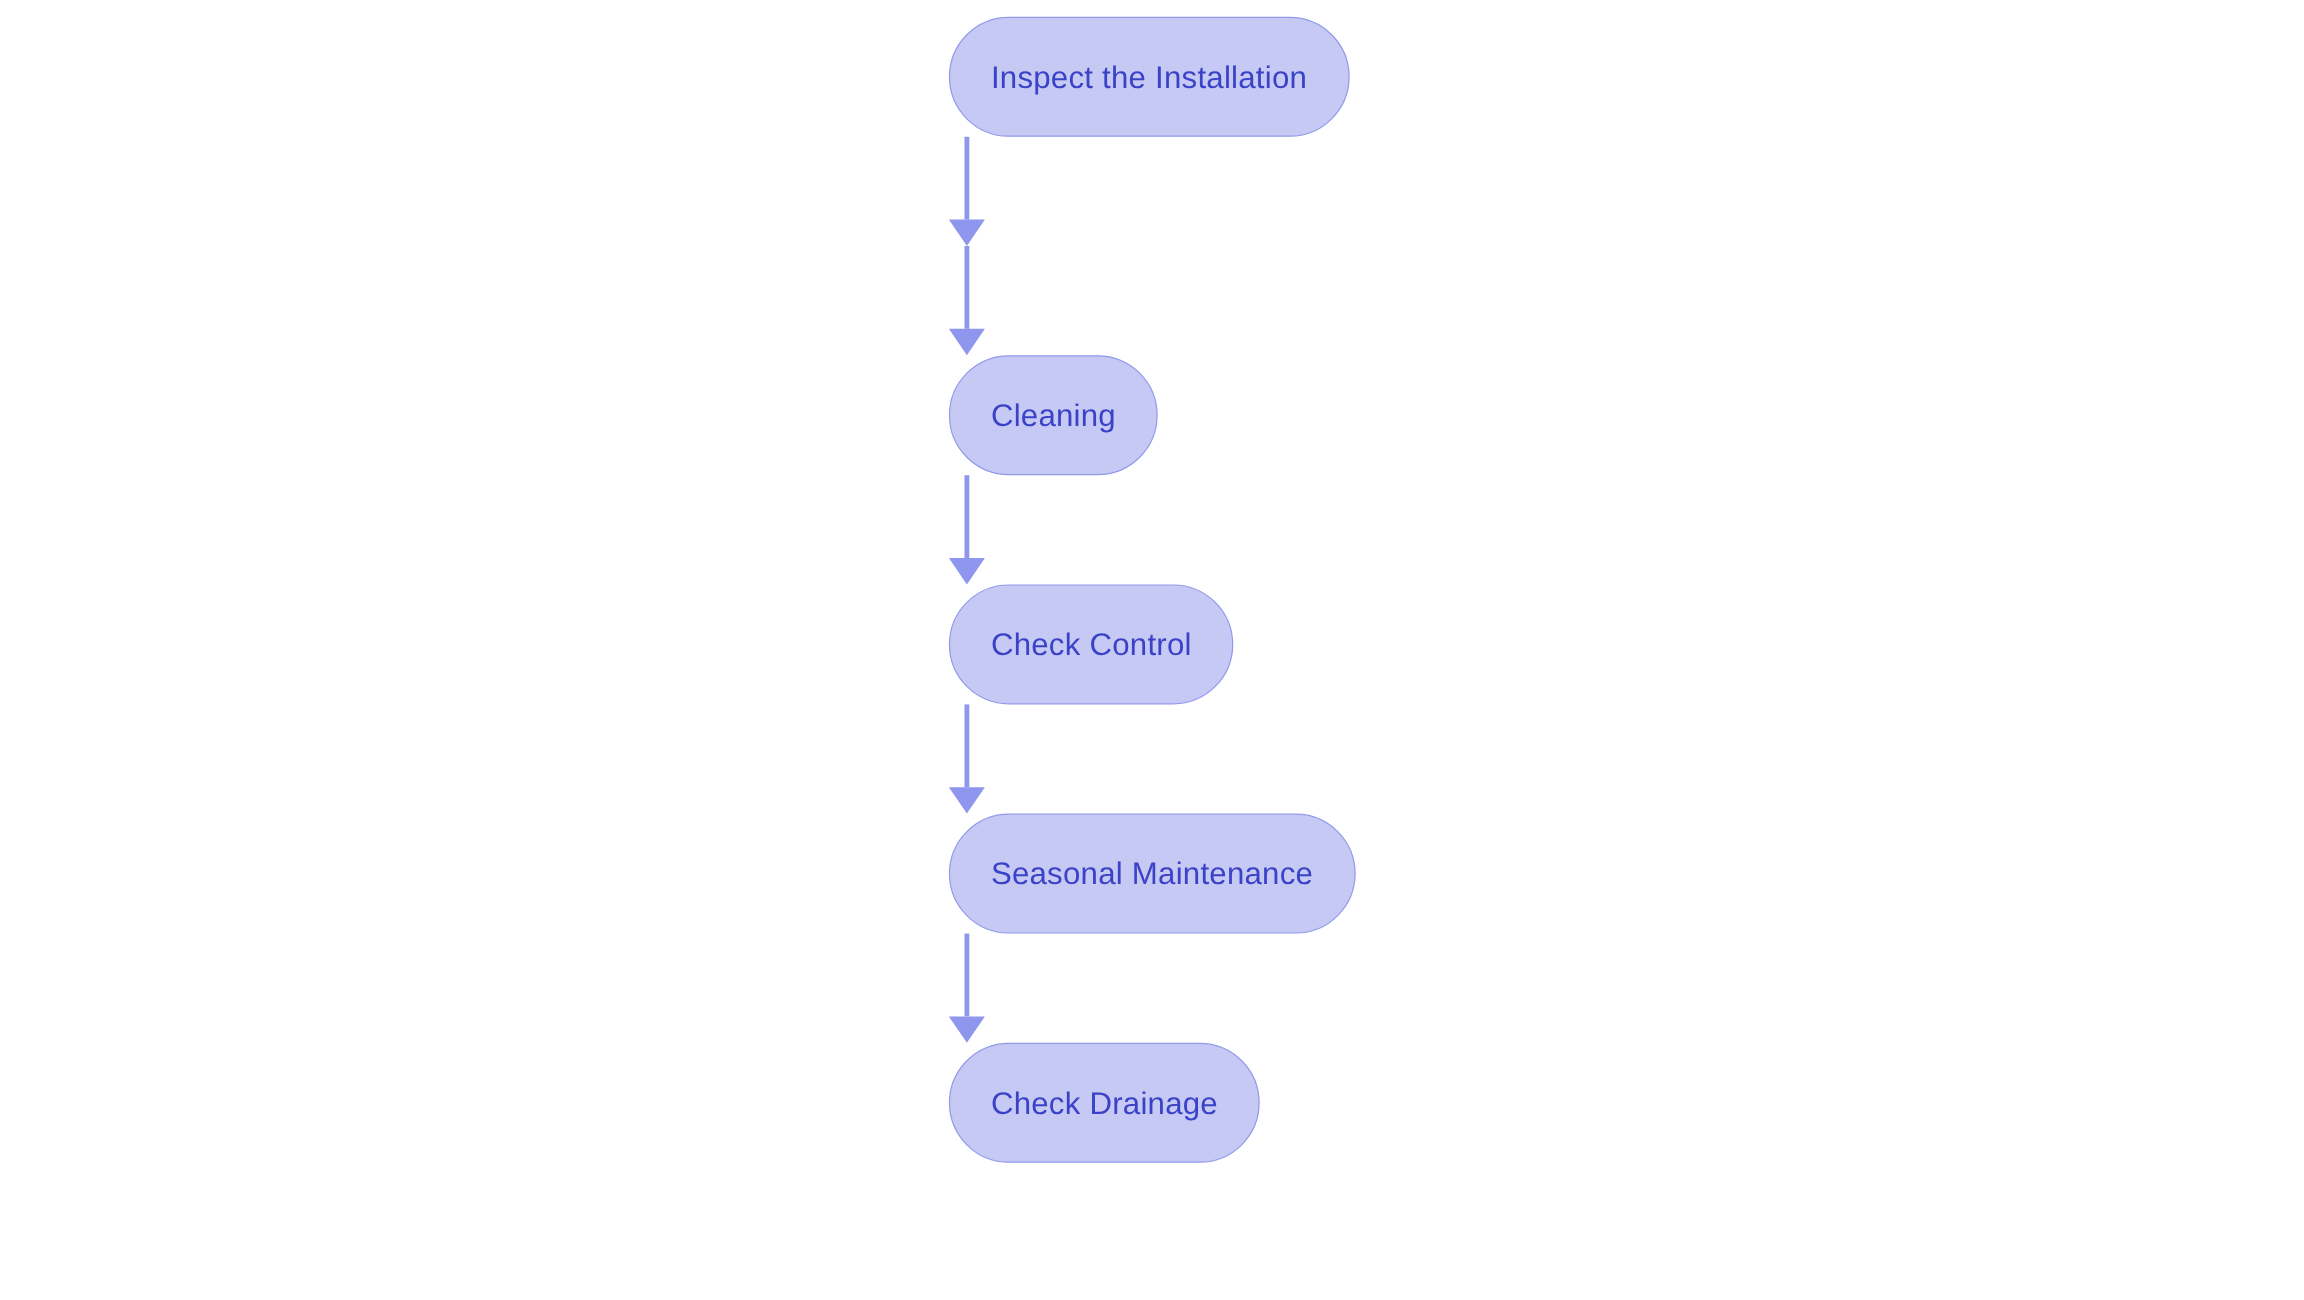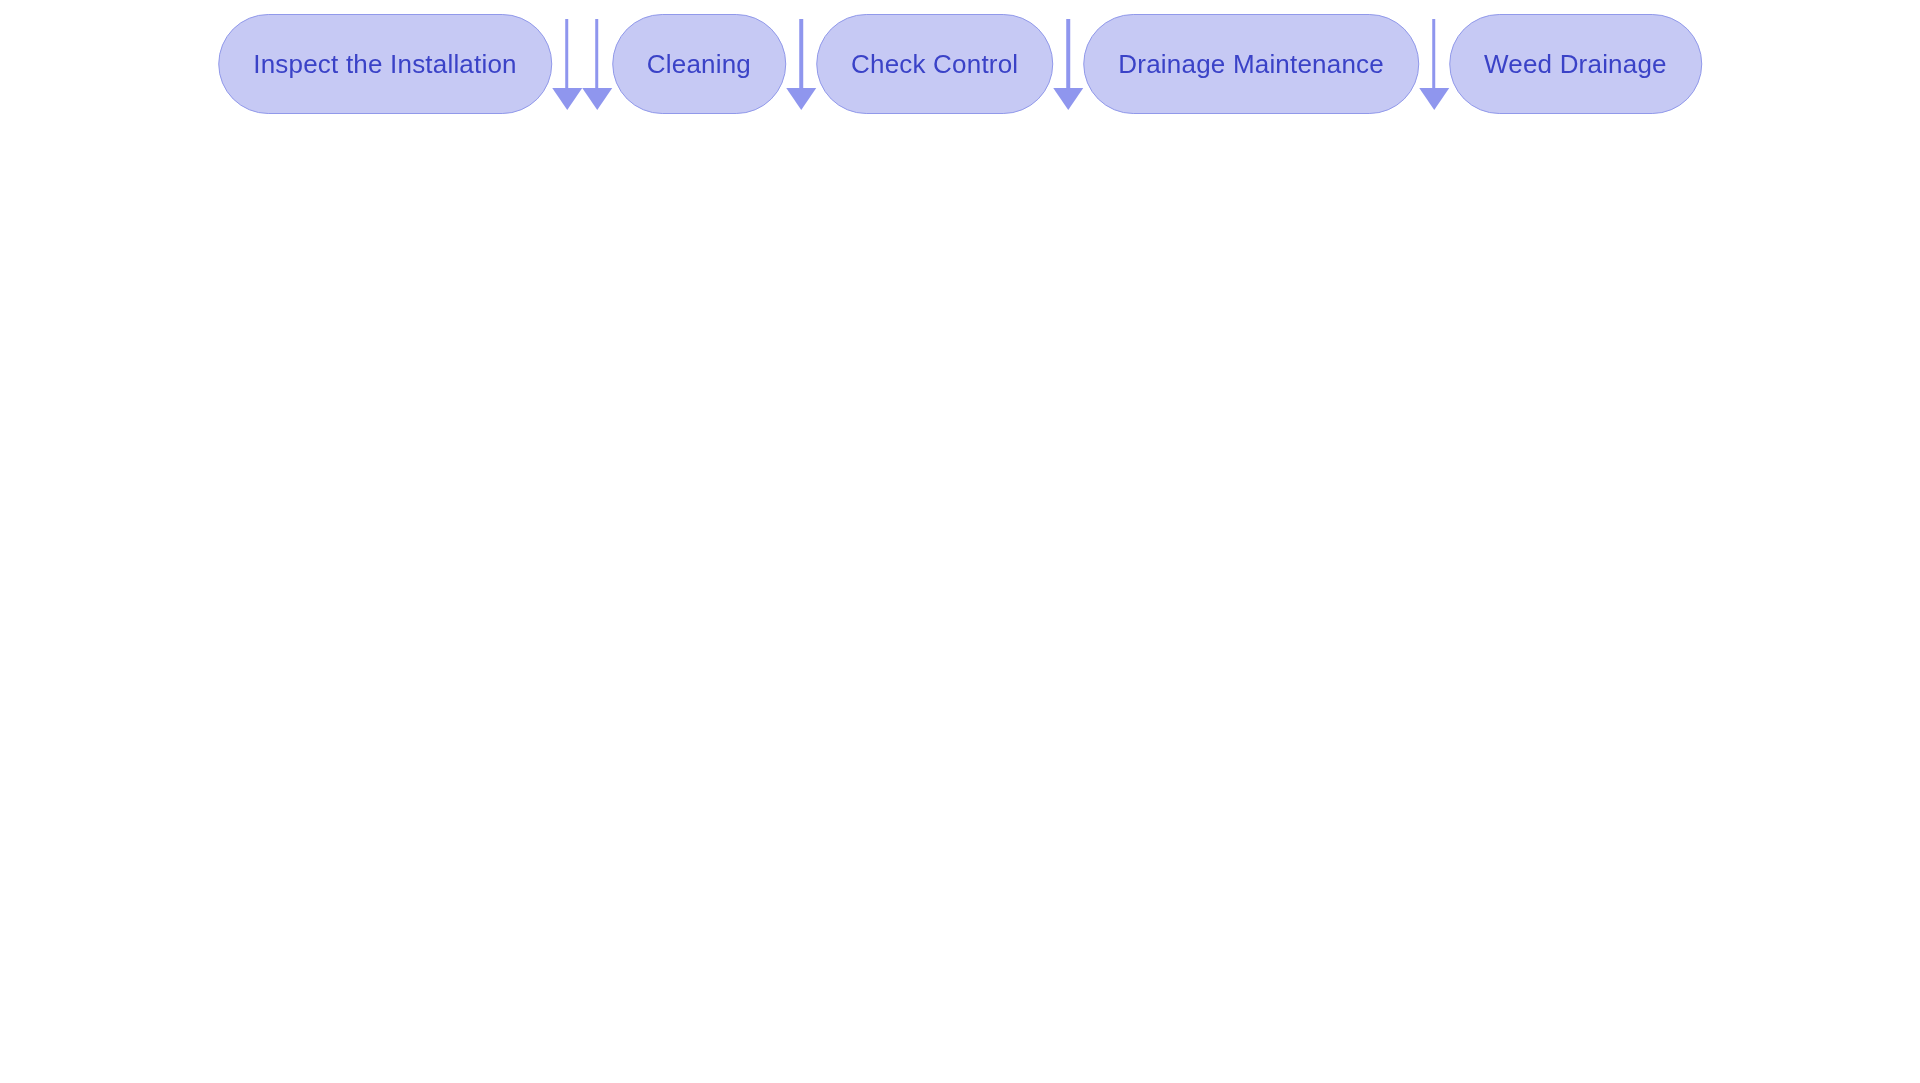--- a/index.html
+++ b/index.html
@@ -22,22 +22,22 @@
     width: 1920px;
     height: 1083px;
     background: var(--bg);
   }
   .flow {
     position: absolute;
     left: 50%;
     top: 14px;
     transform: translateX(-50%);
     display: flex;
-    flex-direction: row;
-    align-items: center;
+    flex-direction: column;
+    align-items: flex-start;
   }
   .node {
     height: 100px;
     min-height: 100px;
     padding: 0 34px;
     border-radius: 50px;
     background: var(--node-fill);
     border: 1.5px solid var(--node-border);
     display: flex;
     align-items: center;
@@ -101,26 +101,26 @@
     <div class="node">
       <span>Check Control</span>
     </div>
 
     <div class="connector">
       <div class="line"></div>
       <div class="head"></div>
     </div>
 
     <div class="node">
-      <span>Drainage Maintenance</span>
+      <span>Seasonal Maintenance</span>
     </div>
 
     <div class="connector">
       <div class="line"></div>
       <div class="head"></div>
     </div>
 
     <div class="node">
-      <span>Weed Drainage</span>
+      <span>Check Drainage</span>
     </div>
 
   </div>
 </div>
 
 </body></html>

